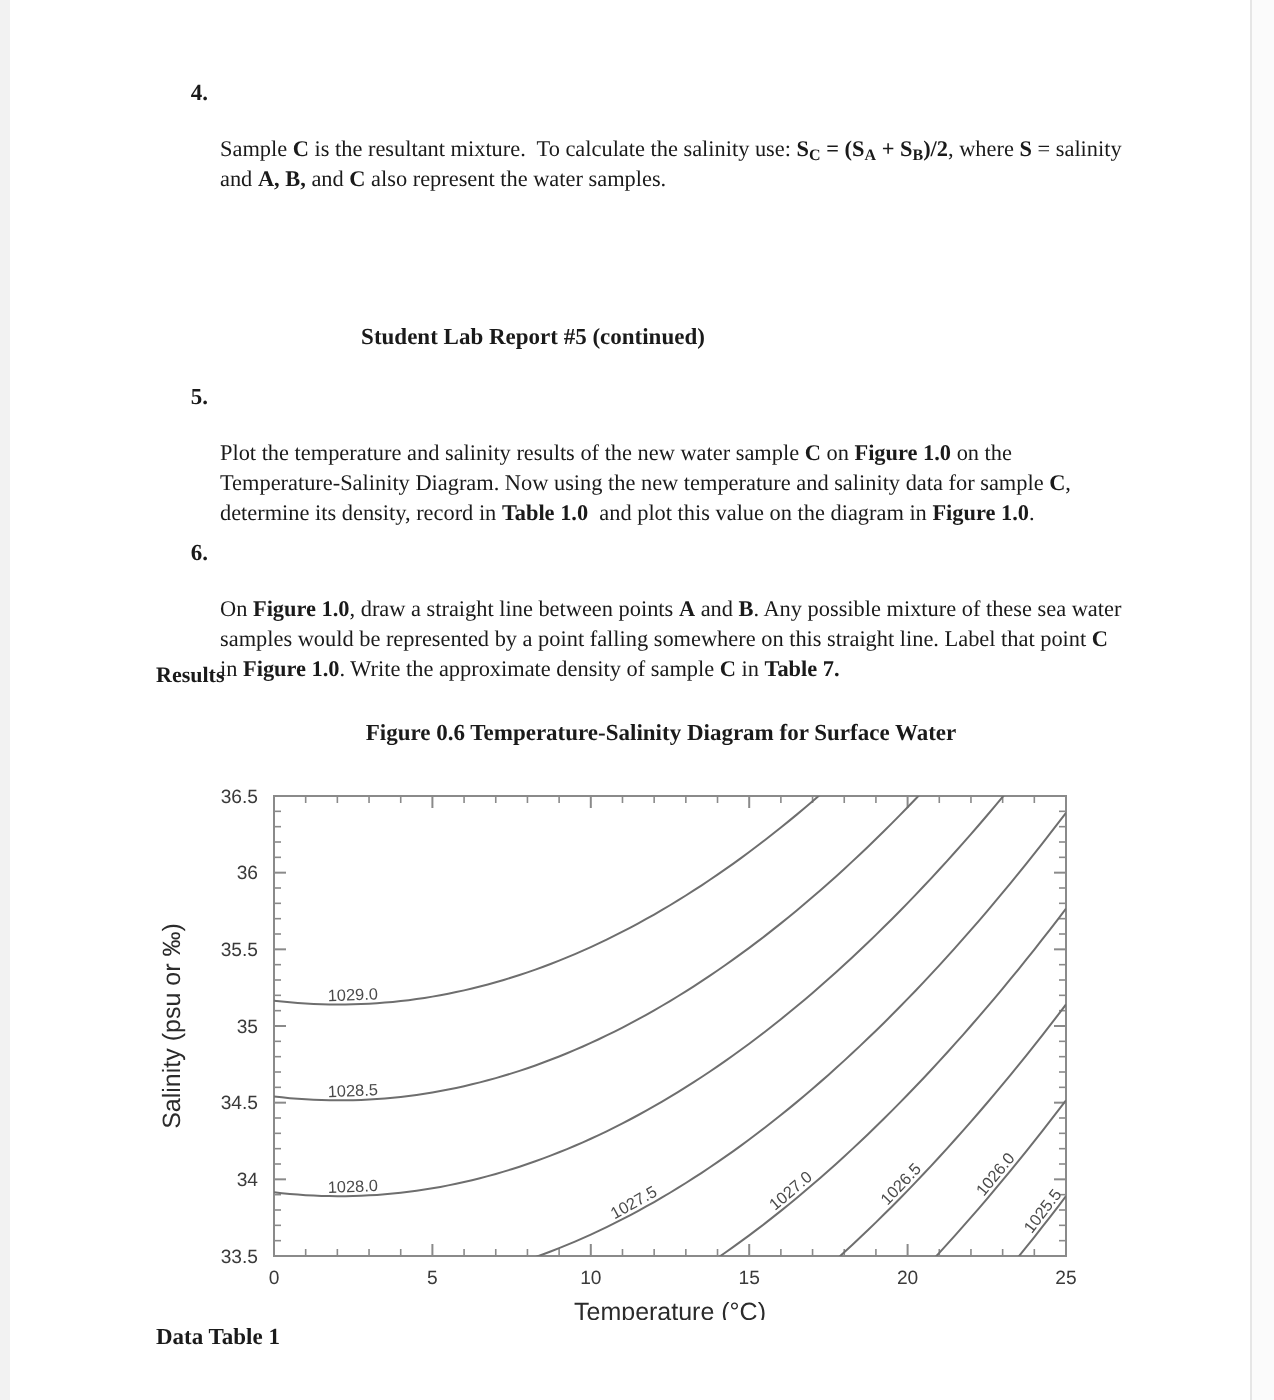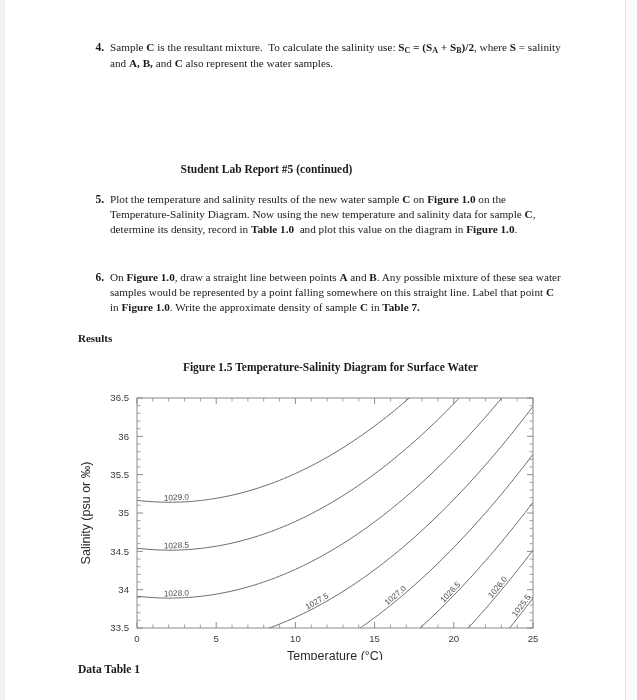--- a/index.html
+++ b/index.html
@@ -47,20 +47,21 @@
     width: 20px;
     flex: 0 0 20px;
     text-align: right;
     padding-right: 6px;
     line-height: 15px;
   }
   .item-body {
     font-size: 11.2px;
     line-height: 15.2px;
     text-align: left;
+    margin-top: 28px;
   }
   .item-body b { font-weight: bold; }
   sub { font-size: 8px; vertical-align: baseline; position: relative; top: 2px; }
 
   #item4 { left: 84px; top: 40px; width: 480px; }
   #item5 { left: 84px; top: 192px; width: 478px; }
   #item6 { left: 84px; top: 270px; width: 478px; }
 
   .center-head {
     position: absolute;
@@ -136,21 +137,21 @@
     <div class="item-body">Plot the temperature and salinity results of the new water sample <b>C</b> on <b>Figure 1.0</b> on the Temperature-Salinity Diagram. Now using the new temperature and salinity data for sample <b>C</b>, determine its density, record in <b>Table 1.0</b>&nbsp; and plot this value on the diagram in <b>Figure 1.0</b>.</div>
   </div>
 
   <div class="item" id="item6">
     <div class="item-num">6.</div>
     <div class="item-body">On <b>Figure 1.0</b>, draw a straight line between points <b>A</b> and <b>B</b>. Any possible mixture of these sea water samples would be represented by a point falling somewhere on this straight line. Label that point <b>C</b> in <b>Figure 1.0</b>. Write the approximate density of sample <b>C</b> in <b>Table 7.</b></div>
   </div>
 
   <div class="results-head">Results</div>
 
-  <div class="figure-title">Figure 1.5  Temperature-Salinity Diagram for Surface Water</div>
+  <div class="figure-title">Figure 0.6  Temperature-Salinity Diagram for Surface Water</div>
 
   <div class="chart-wrap">
     <svg class="chart-svg" id="ts-chart" width="500" height="278" viewBox="0 0 500 278">
         <rect x="67" y="16" width="396" height="230" fill="#ffffff" stroke="#8a8a8a" stroke-width="1"></rect>
         <line x1="67" y1="246" x2="67" y2="240" stroke="#8a8a8a" stroke-width="1"></line>
         <line x1="67" y1="16" x2="67" y2="22" stroke="#8a8a8a" stroke-width="1"></line>
         <line x1="82.84" y1="246" x2="82.84" y2="242.5" stroke="#8a8a8a" stroke-width="0.8"></line>
         <line x1="82.84" y1="16" x2="82.84" y2="19.5" stroke="#8a8a8a" stroke-width="0.8"></line>
         <line x1="98.68" y1="246" x2="98.68" y2="242.5" stroke="#8a8a8a" stroke-width="0.8"></line>
         <line x1="98.68" y1="16" x2="98.68" y2="19.5" stroke="#8a8a8a" stroke-width="0.8"></line>

